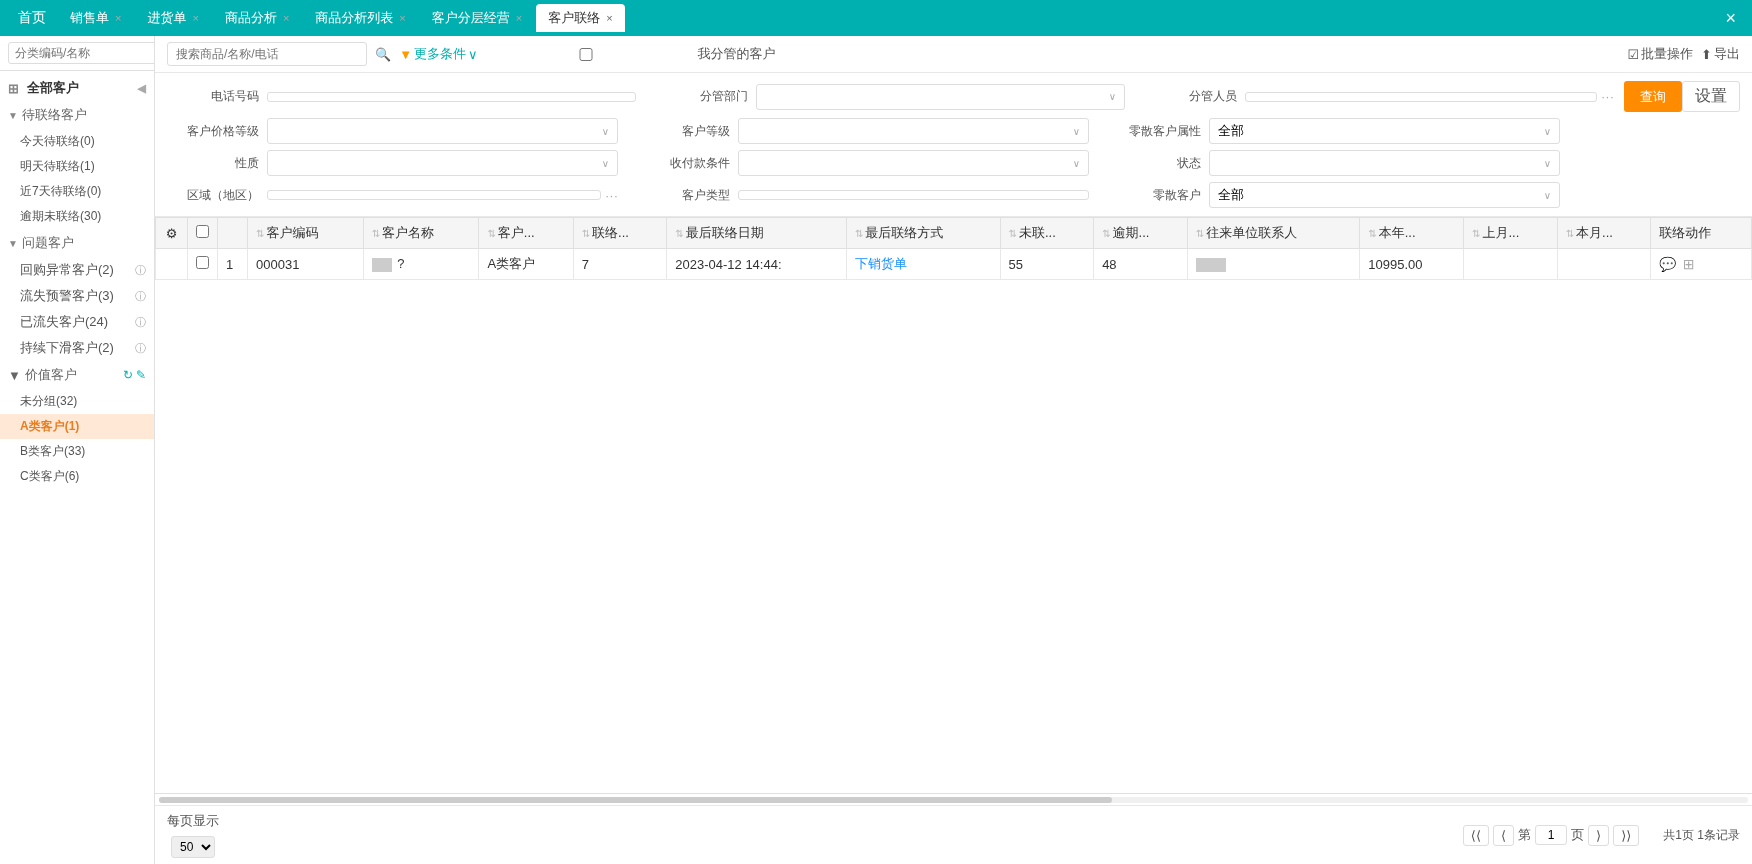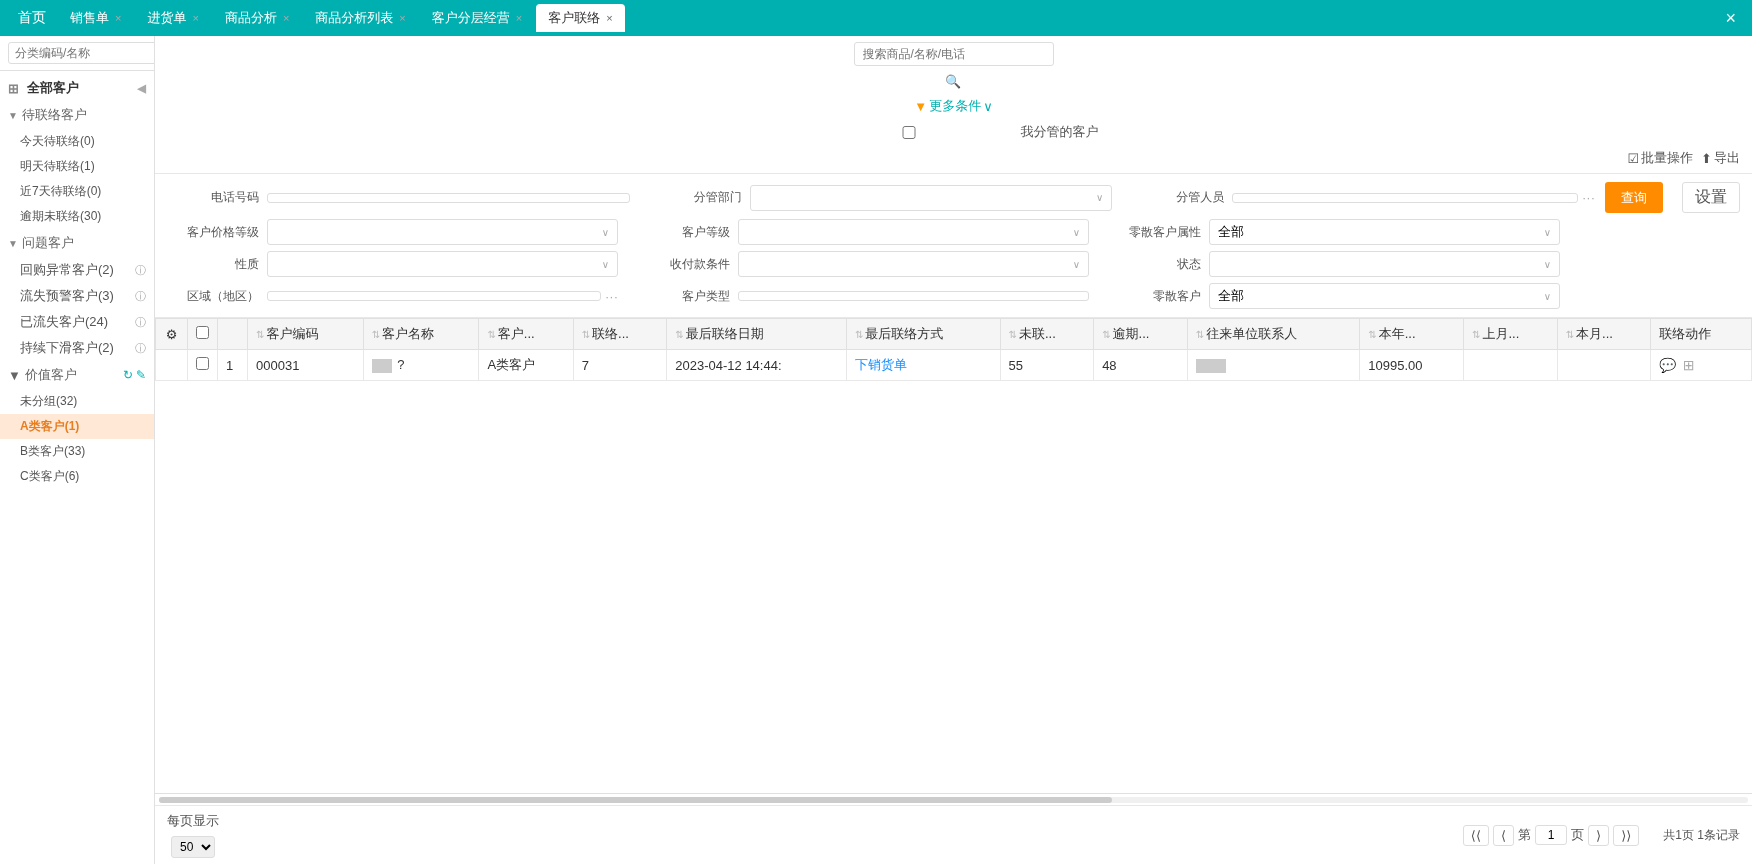--- a/index.html
+++ b/index.html
@@ -33,41 +33,41 @@
     .sidebar-item.active { background: #ffe8d6; color: #e67e22; font-weight: bold; }
 
     .value-customer-header { display: flex; align-items: center; padding: 5px 8px; color: #666; cursor: pointer; font-size: 12px; gap: 4px; }
     .value-actions { display: flex; gap: 3px; margin-left: auto; }
     .value-actions span { color: #00b0b0; cursor: pointer; font-size: 12px; }
 
     
     .content-area { flex: 1; display: flex; flex-direction: column; background: #f5f5f5; overflow: hidden; }
 
     
-    .filter-bar { background: #fff; padding: 6px 12px; display: flex; align-items: center; gap: 8px; border-bottom: 1px solid #e8e8e8; flex-direction: column; }
+    .filter-bar { background: #fff; padding: 6px 12px; display: flex; align-items: center; gap: 8px; border-bottom: 1px solid #e8e8e8; }
     .filter-bar input { border: 1px solid #ddd; border-radius: 3px; padding: 4px 8px; width: 200px; outline: none; font-size: 12px; }
     .filter-search-icon { color: #00b0b0; cursor: pointer; }
     .more-conditions { color: #00b0b0; cursor: pointer; display: flex; align-items: center; gap: 2px; font-size: 12px; }
     .my-customer { display: flex; align-items: center; gap: 12px; color: #555; font-size: 12px; cursor: pointer; }
     .my-customer input[type=checkbox] { cursor: pointer; }
     .top-actions { margin-left: auto; display: flex; gap: 8px; align-items: center; }
     .batch-op { color: #555; font-size: 12px; display: flex; align-items: center; gap: 2px; cursor: pointer; }
     .export-btn { color: #555; font-size: 12px; display: flex; align-items: center; gap: 2px; cursor: pointer; }
 
     
     .ext-filter { background: #fff; padding: 8px 12px; border-bottom: 1px solid #e8e8e8; }
     .filter-row { display: flex; align-items: center; margin-bottom: 6px; gap: 0; }
     .filter-row:last-child { margin-bottom: 0; }
     .filter-label { width: 100px; text-align: right; color: #555; padding-right: 8px; font-size: 12px; flex-shrink: 0; }
     .filter-input { flex: 1; border: 1px solid #ddd; border-radius: 3px; padding: 4px 8px; font-size: 12px; outline: none; position: relative; }
     .filter-select { flex: 1; display: flex; align-items: center; border: 1px solid #ddd; border-radius: 3px; padding: 3px 8px; font-size: 12px; cursor: pointer; background: #fff; position: relative; min-height: 26px; }
     .filter-select .caret { margin-left: auto; color: #aaa; font-size: 10px; }
     .filter-col { display: flex; align-items: center; flex: 1; }
     .filter-separator { width: 20px; flex-shrink: 0; }
-    .filter-actions { margin-left: auto; display: flex; gap: 19px; padding-left: 10px; flex-shrink: 0; }
+    .filter-actions { margin-left: auto; display: flex; gap: 0; padding-left: 10px; flex-shrink: 0; }
     .btn-query { background: #ff8c00; color: #fff; border: none; border-radius: 3px; padding: 5px 16px; cursor: pointer; font-size: 13px; }
     .btn-settings { background: #fff; color: #555; border: 1px solid #ddd; border-radius: 3px; padding: 4px 12px; cursor: pointer; font-size: 16px; }
     .more-btn { color: #aaa; cursor: pointer; margin-left: 4px; }
 
     
     .table-area { flex: 1; background: #fff; margin: 0; overflow: auto; position: relative; }
     table { width: 100%; border-collapse: collapse; font-size: 12px; }
     th { background: #f5f5f5; border: 1px solid #e0e0e0; padding: 6px 8px; text-align: left; white-space: nowrap; color: #333; font-weight: normal; position: sticky; top: 0; z-index: 1; }
     td { border: 1px solid #e8e8e8; padding: 6px 8px; white-space: nowrap; color: #333; }
     .th-settings { width: 32px; text-align: center; }

